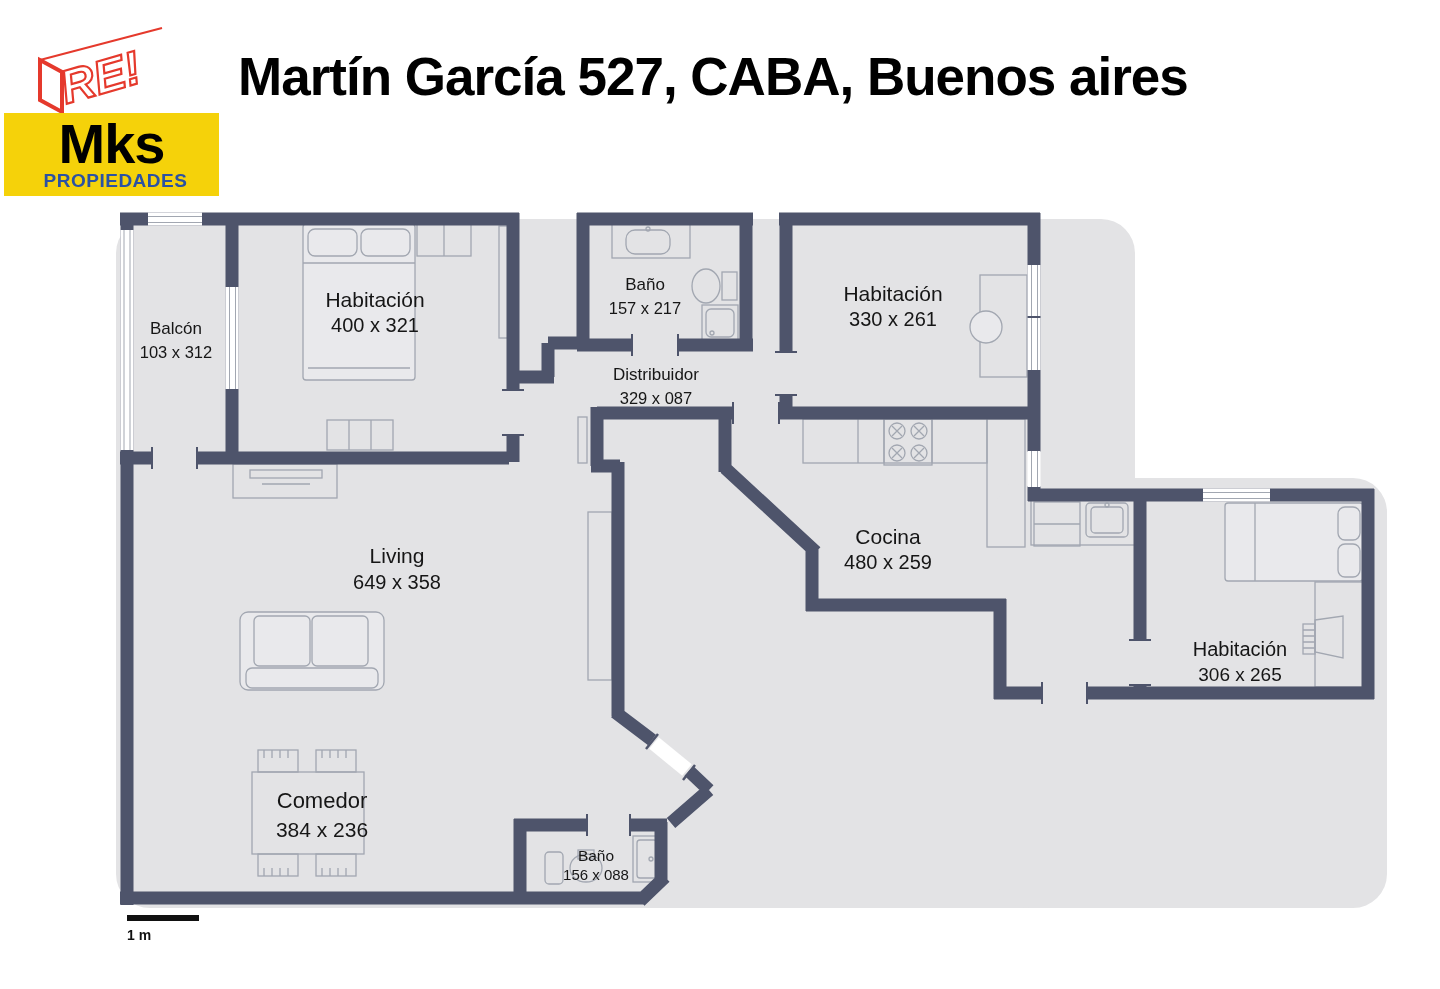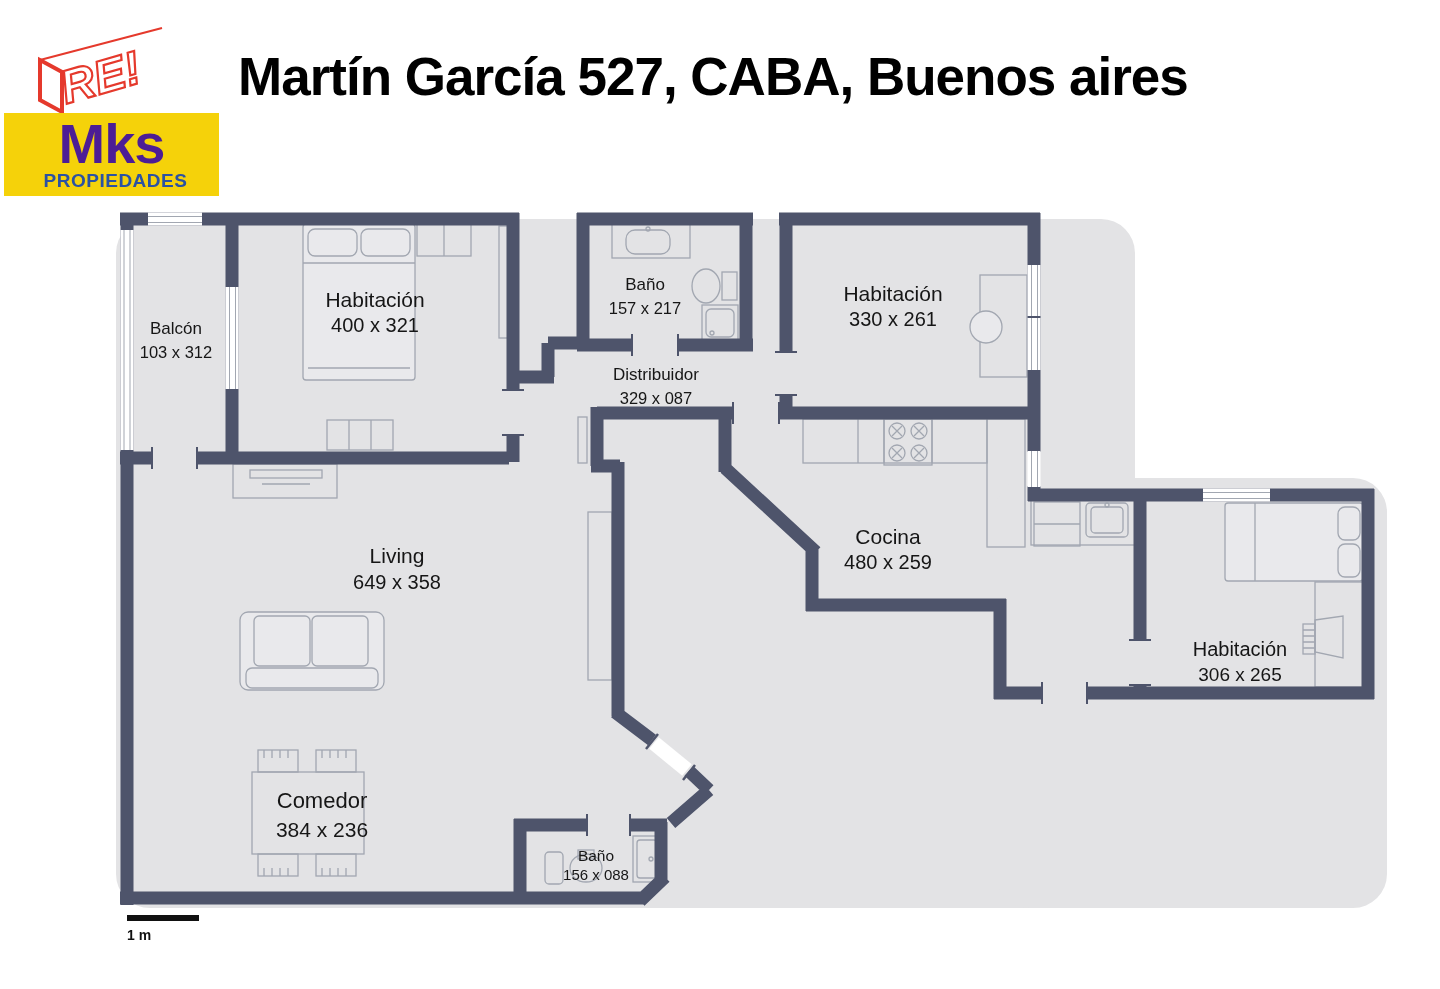--- a/index.html
+++ b/index.html
@@ -4,21 +4,21 @@
 <style>
   html,body{margin:0;padding:0;background:#ffffff;}
   body{width:1440px;height:989px;position:relative;overflow:hidden;
        font-family:"Liberation Sans", sans-serif;}
   #plan-svg{position:absolute;left:0;top:0;}
   #page-title{position:absolute;left:238px;top:46px;margin:0;
       font-size:53px;font-weight:bold;color:#000;letter-spacing:-1px;white-space:nowrap;}
   #re-logo{position:absolute;left:20px;top:8px;}
   #agency-badge{position:absolute;left:4px;top:113px;width:215px;height:83px;
       background:#F5D20A;text-align:center;}
-  #agency-badge .mks{display:block;font-size:56px;font-weight:bold;color:#4c1d95;
+  #agency-badge .mks{display:block;font-size:56px;font-weight:bold;color:#000000;
       line-height:1;margin-top:3px;letter-spacing:-1px;}
   #agency-badge .prop{display:block;font-size:19px;font-weight:bold;color:#2B52A3;
       line-height:1;margin-top:-1px;letter-spacing:0.5px;padding-left:8px;}
   text.rn,text.rd{fill:#161616;}
   .walls{stroke:#4E546B;fill:none;}
   .furn{stroke:#A2A7B1;stroke-width:1.3;fill:none;}
   .furnf{stroke:#A2A7B1;stroke-width:1.3;fill:#e9e9ec;}
   .glz{stroke:#A2A7B1;stroke-width:1;}
 </style>
 </head>

